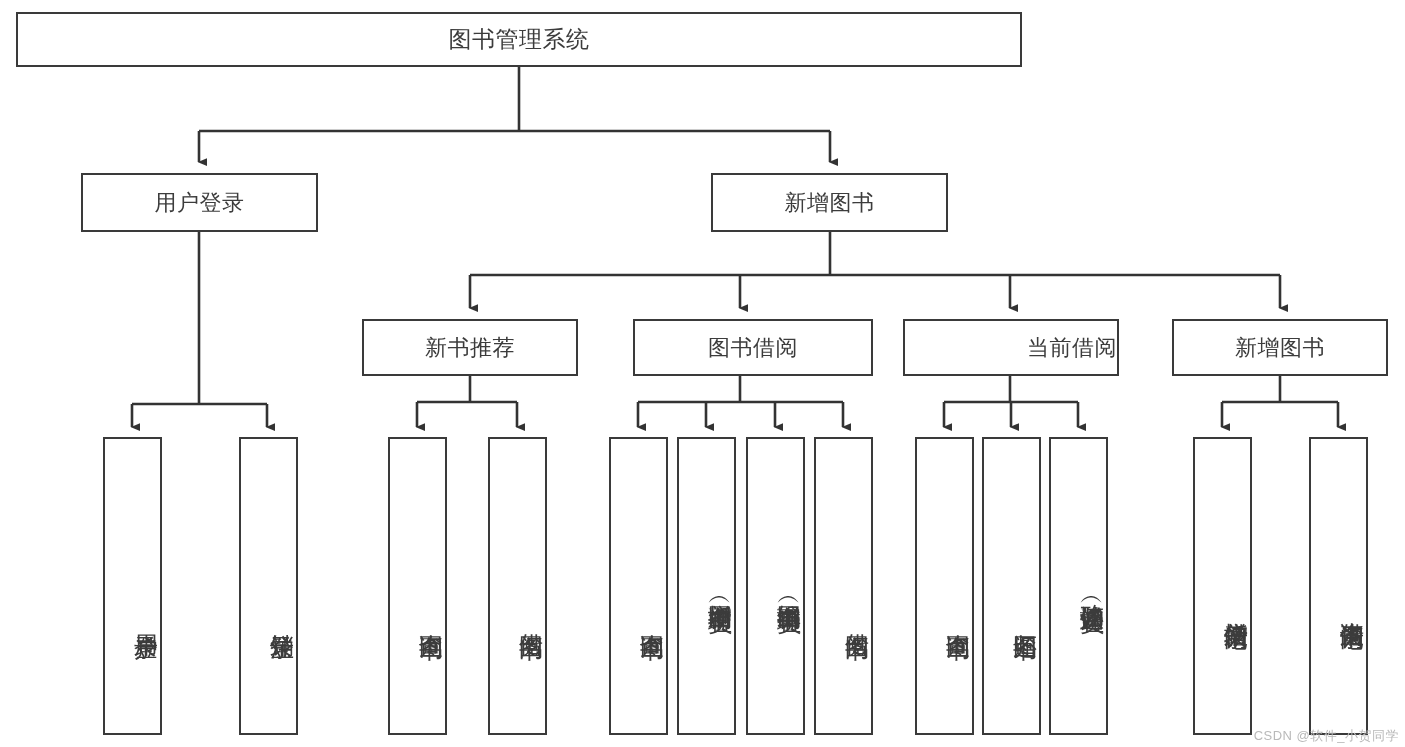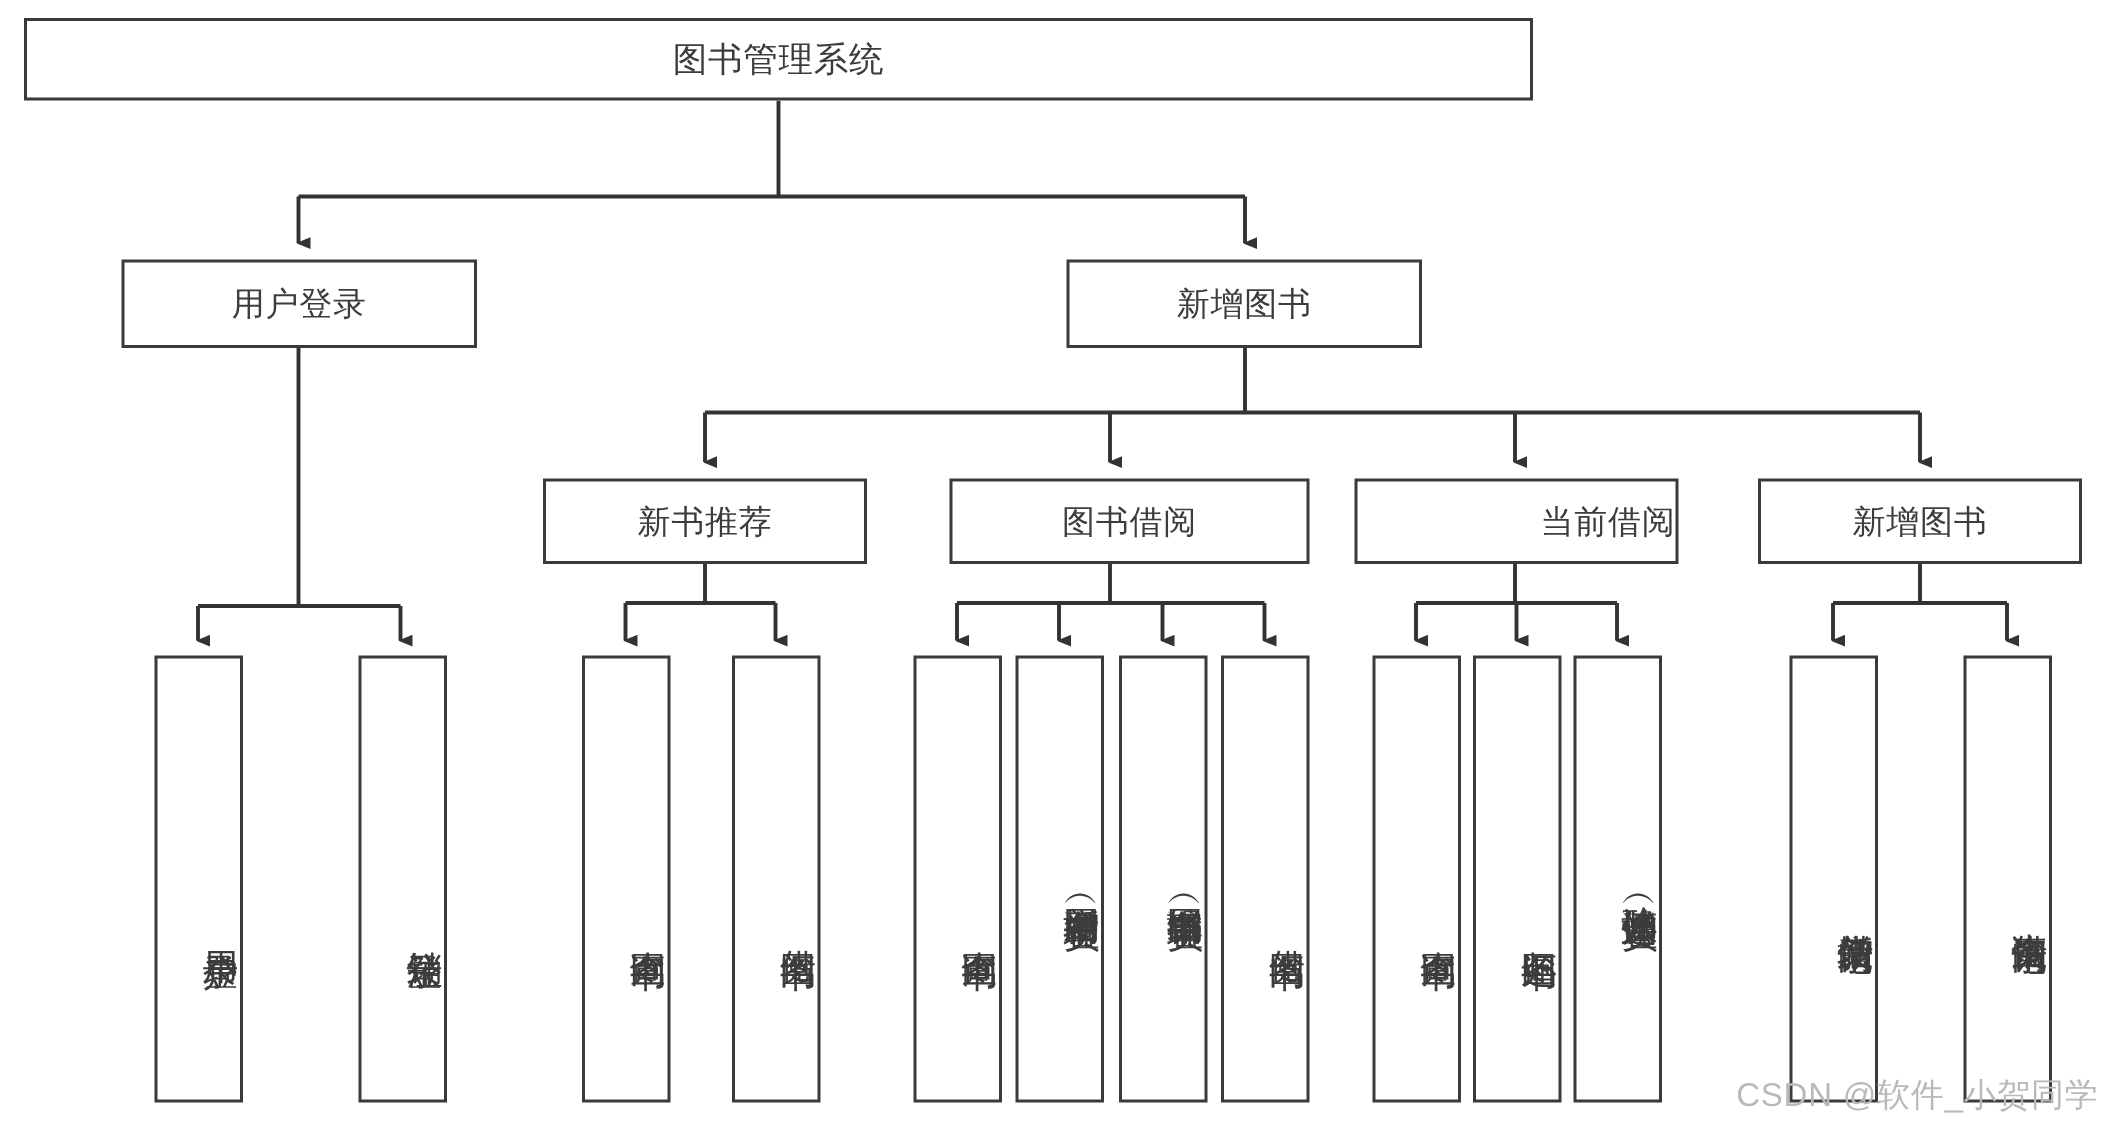--- a/index.html
+++ b/index.html
@@ -62,21 +62,21 @@
   .node.vert.pad-top .vtext {
     padding-top: 56px;
   }
   .node.vert.pad-top2 .vtext {
     padding-top: 34px;
   }
   .watermark {
     position: absolute;
     right: 6px;
     bottom: 2px;
-    font-size: 22px;
+    font-size: 13px;
     color: #b9b9b9;
     letter-spacing: 0.5px;
     white-space: nowrap;
     user-select: none;
   }
 </style>
 </head>
 <body>
 
 <div id="canvas">

